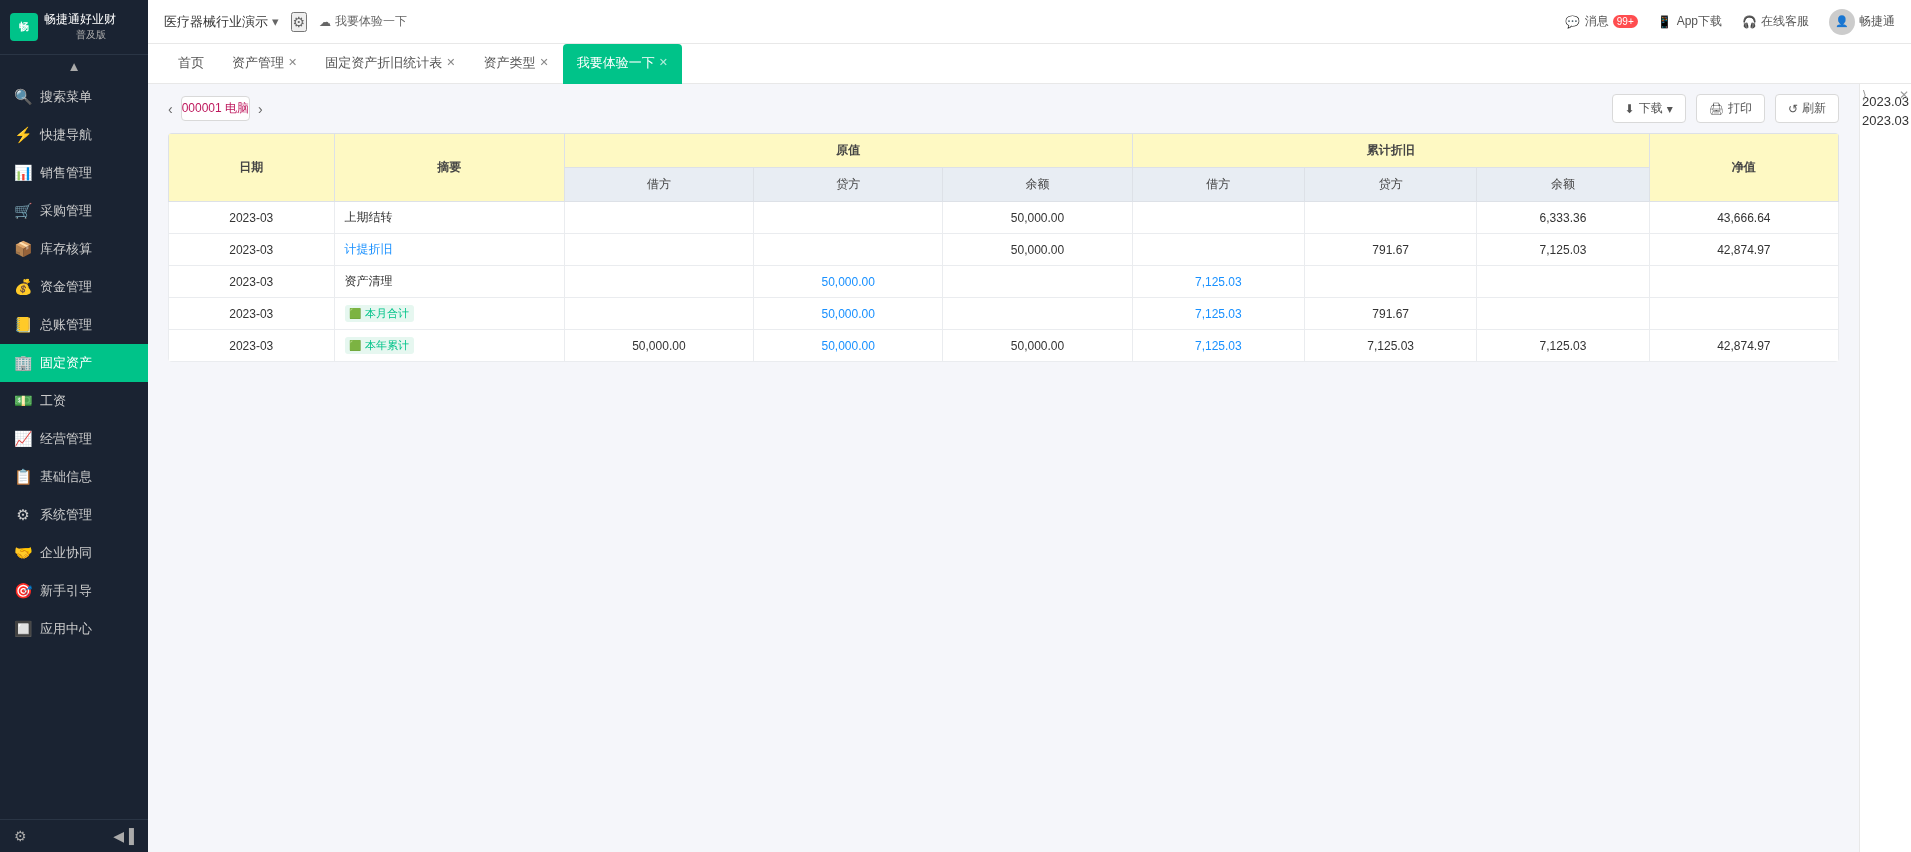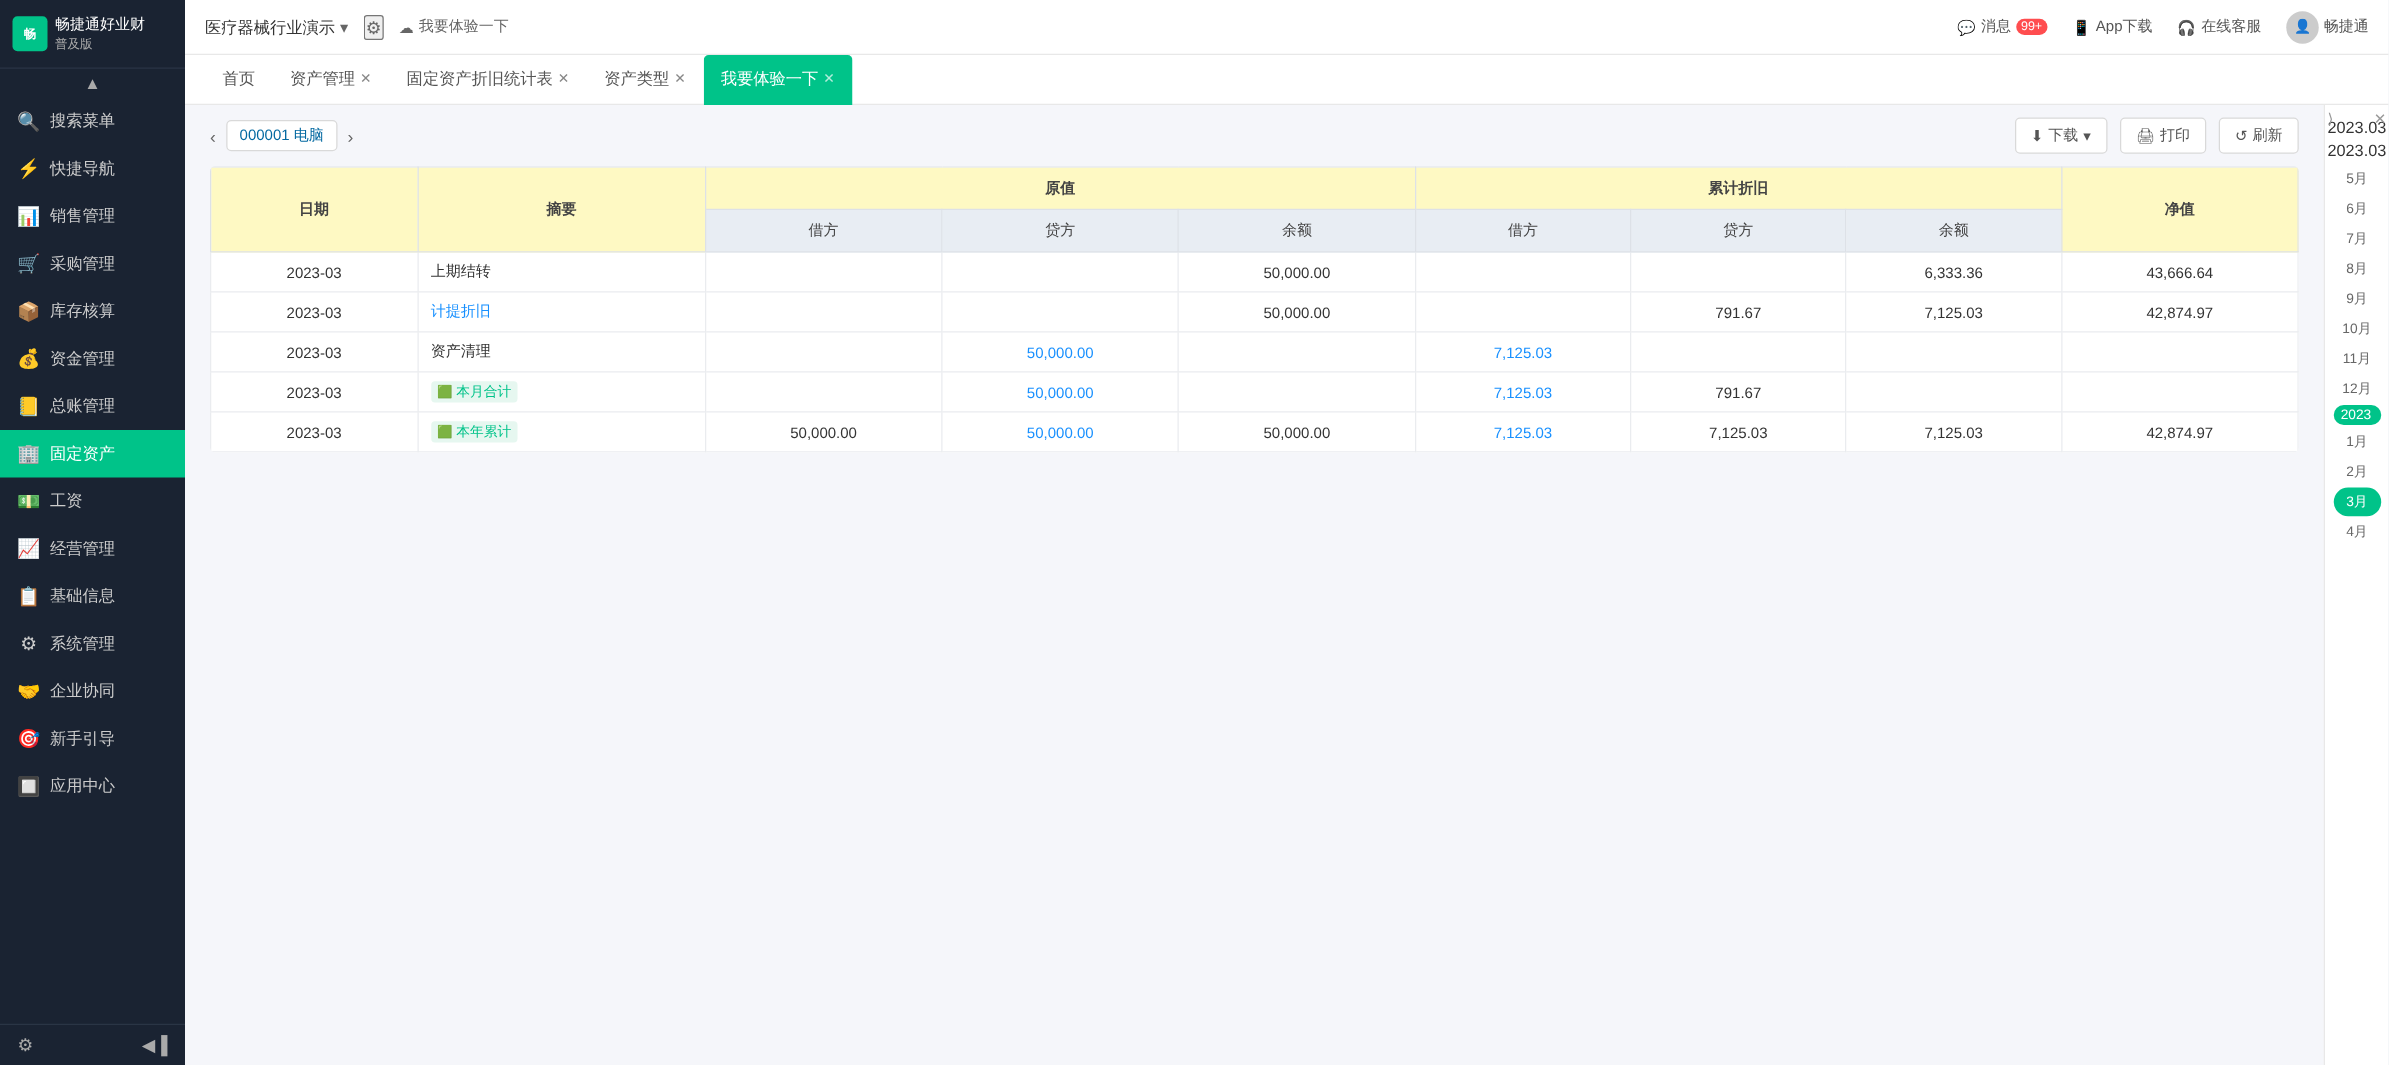--- a/index.html
+++ b/index.html
@@ -24,21 +24,21 @@
       border-bottom: 1px solid #2a3545;
     }
     .sidebar-logo {
       width: 28px; height: 28px;
       background: #00c389;
       border-radius: 4px;
       display: flex; align-items: center; justify-content: center;
       font-size: 10px; font-weight: bold; color: #fff;
     }
     .sidebar-title { font-size: 12px; color: #fff; line-height: 1.3; }
-    .sidebar-edition { font-size: 10px; color: #aaa; }
+    .sidebar-edition { font-size: 10px; color: #aaa; margin-left: 32px; }
     .sidebar-scroll-btn {
       background: none; border: none; color: #aaa;
       padding: 4px; cursor: pointer; text-align: center;
     }
     .sidebar-menu { flex: 1; overflow-y: auto; }
     .sidebar-item {
       display: flex; align-items: center; gap: 8px;
       padding: 10px 14px; cursor: pointer; color: #ccc;
       transition: background 0.2s;
     }
@@ -89,22 +89,22 @@
     .page-content { flex: 1; background: #f5f6fa; overflow-y: auto; display: flex; flex-direction: column; }
 
     
     .page-toolbar {
       display: flex; align-items: center; justify-content: space-between;
       padding: 10px 20px; background: #f5f6fa; flex-shrink: 0;
     }
     .asset-nav { display: flex; align-items: center; gap: 8px; }
     .asset-nav-btn { background: none; border: none; cursor: pointer; color: #666; font-size: 14px; }
     .asset-tag {
-      border: 1px solid #d9d9d9; border-radius: 4px; padding: 3px 10px;
-      font-size: 12px; background: #fff; color: #0369a1;
+      border: 1px solid #d9d9d9; border-radius: 4px; padding: 3px 0;
+      font-size: 12px; background: #fff; color: #be185d;
     }
     .toolbar-actions { display: flex; gap: 10px; }
     .toolbar-btn {
       display: flex; align-items: center; gap: 4px; padding: 5px 12px;
       border: 1px solid #d9d9d9; border-radius: 4px; background: #fff;
       cursor: pointer; font-size: 12px; color: #555;
     }
 
     
     .table-container { margin: 0 20px 20px; background: #fff; border-radius: 4px; overflow: auto; }
@@ -395,30 +395,15 @@
             </tbody>
         </table>
       </div>
     </div>
 
     <div class="timeline-panel">
       <button class="timeline-close-btn">✕</button>
       <button class="timeline-expand-btn">⟩</button>
       <div class="tl-top-date">2023.03</div>
       <div class="tl-top-date">2023.03</div>
-      <div id="timeline-content">
-          <div class="timeline-month">5月</div>
-          <div class="timeline-month">6月</div>
-          <div class="timeline-month">7月</div>
-          <div class="timeline-month">8月</div>
-          <div class="timeline-month">9月</div>
-          <div class="timeline-month">10月</div>
-          <div class="timeline-month">11月</div>
-          <div class="timeline-month">12月</div>
-          <div class="tl-2023-label">2023</div>
-          <div class="timeline-month">1月</div>
-          <div class="timeline-month">2月</div>
-          <div class="timeline-month active">3月</div>
-          <div class="timeline-month">4月</div>
-        </div>
     </div>
   </div>
 </div>
 
 </body></html>

